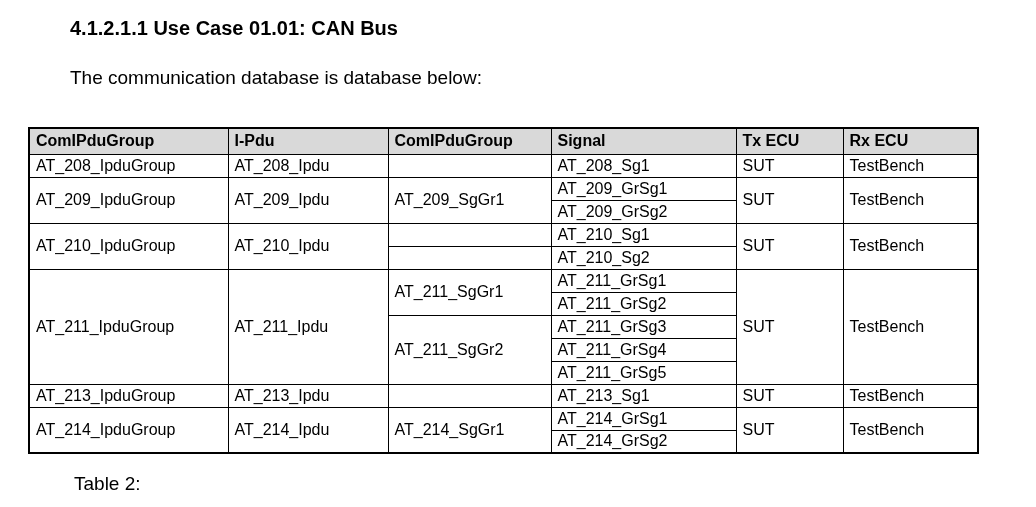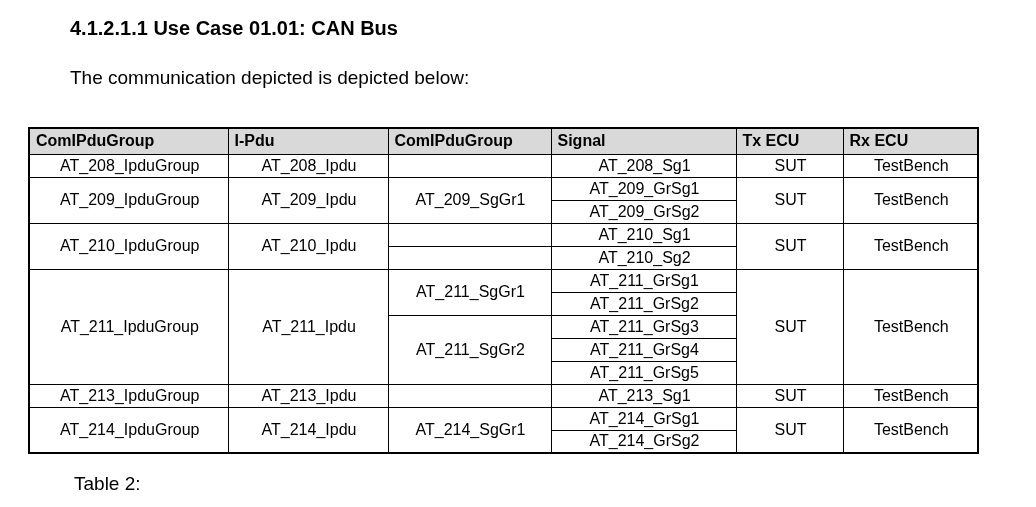--- a/index.html
+++ b/index.html
@@ -55,39 +55,38 @@
   }
   table.comm-db th {
     background: #d9d9d9;
     font-weight: bold;
     height: 26px;
     padding: 2px 4px 2px 6px;
   }
   table.comm-db td {
     height: 23px;
     padding: 1px 4px 1px 6px;
-    text-align: center;
   }
   .doc-caption {
     position: absolute;
     left: 70px;
     top: 469px;
     margin: 4px;
     font-size: 19px;
     white-space: nowrap;
   }
 </style>
 </head>
 <body>
 
 <div class="doc-page">
 
   <h1 class="doc-heading">4.1.2.1.1 Use Case 01.01: CAN Bus</h1>
 
-  <p class="doc-intro">The communication depicted is depicted below:</p>
+  <p class="doc-intro">The communication database is database below:</p>
 
   <table class="comm-db">
     <colgroup>
       <col style="width:199px">
       <col style="width:160px">
       <col style="width:163px">
       <col style="width:185px">
       <col style="width:107px">
       <col style="width:135px">
     </colgroup>

